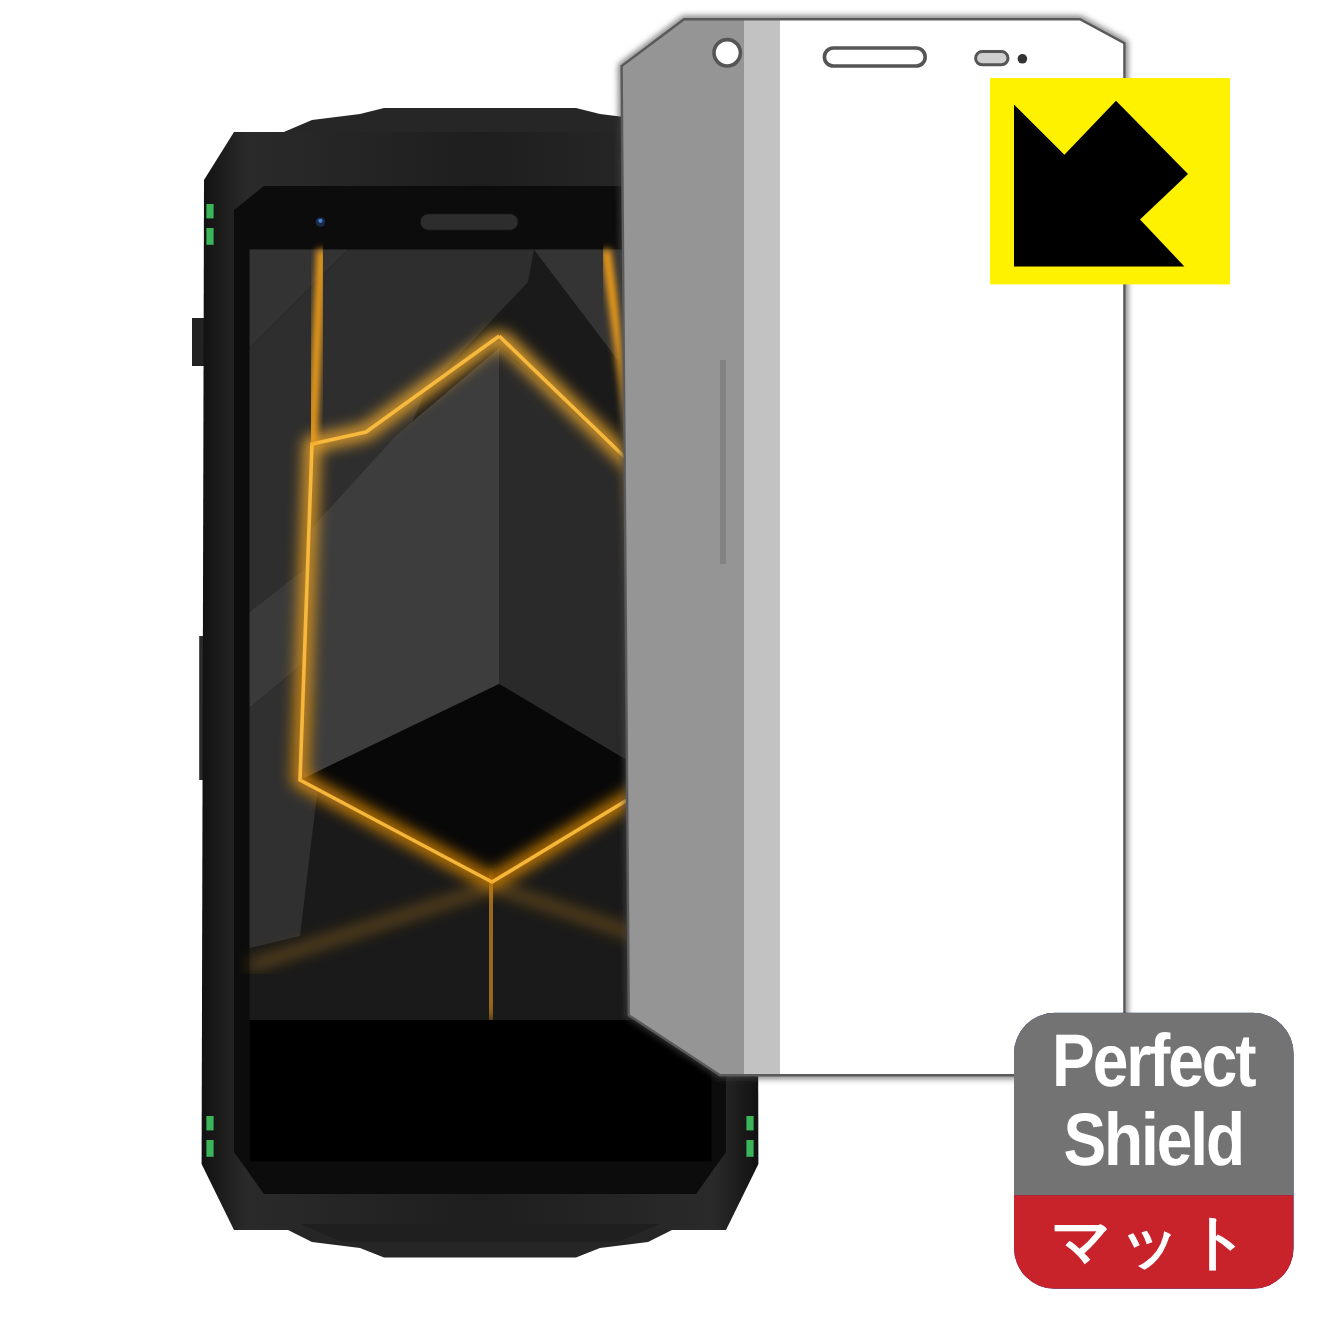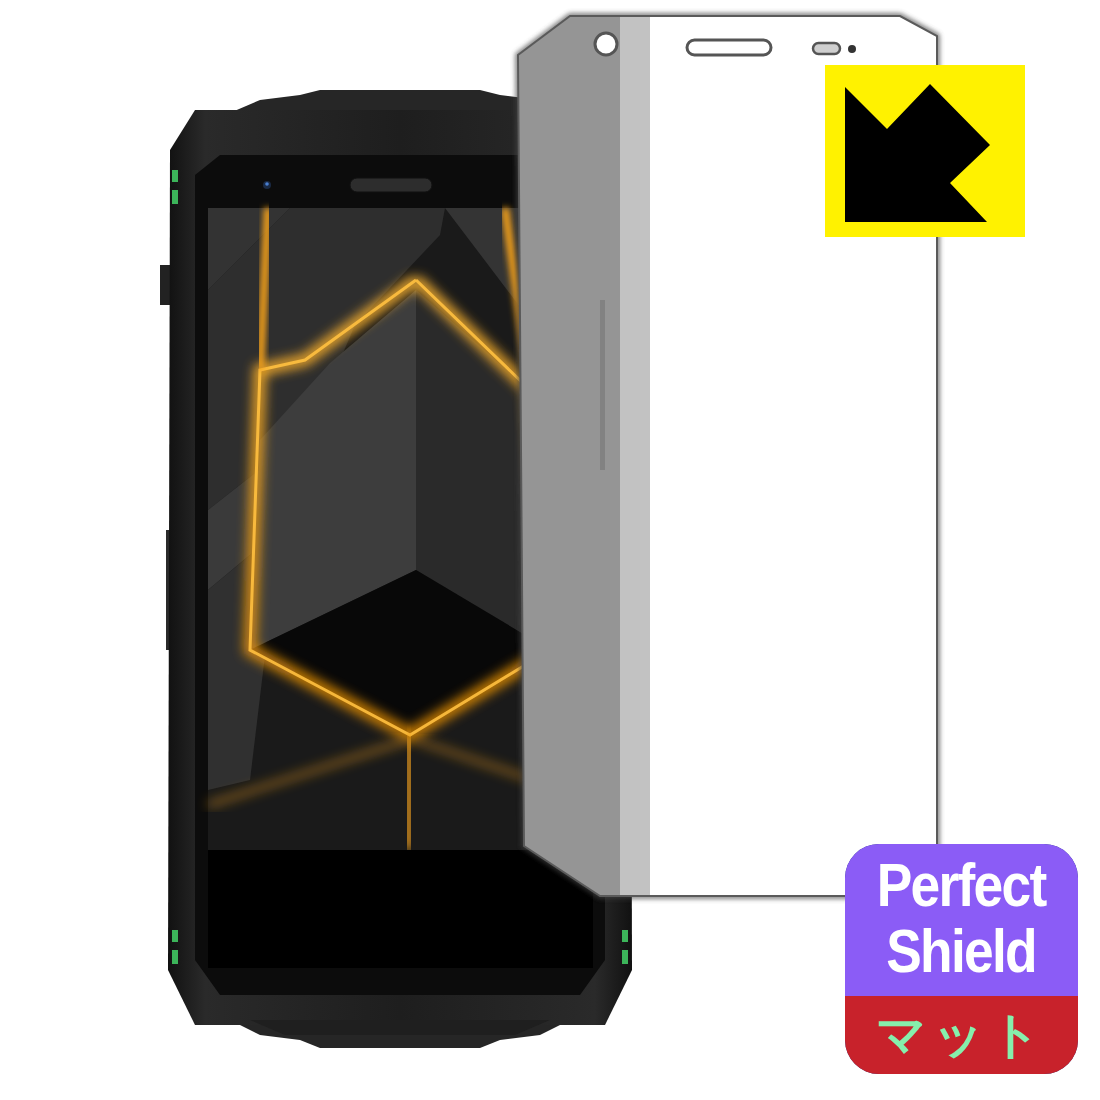--- a/index.html
+++ b/index.html
@@ -2,29 +2,29 @@
 <html><head>
 <meta charset="utf-8">
 <style>
   html, body { margin:0; padding:0; }
   body { width:1100px; height:1100px; background:#ffffff; position:relative; overflow:hidden;
          font-family:"Liberation Sans", sans-serif; }
   .abs { position:absolute; }
   svg { display:block; }
   .badge { position:absolute; left:845px; top:844px; width:233px; height:230px; border-radius:34px;
            overflow:hidden; background:#1a2f7e; }
-  .badge .blue { position:absolute; left:0; top:0; width:100%; height:152px; background:#8b5cf6;
+  .badge .blue { position:absolute; left:0; top:0; width:100%; height:152px; background:#737373;
                  display:flex; flex-direction:column; align-items:center; justify-content:flex-start; }
   .badge .red { position:absolute; left:0; top:152px; width:100%; height:78px; background:#c8222b;
                 display:flex; align-items:center; justify-content:center; }
   .badge .t1 { color:#fff; font-family:"Liberation Sans", sans-serif; font-weight:bold; font-size:62px;
                line-height:66px; margin-top:8px; letter-spacing:-2px; transform:scaleX(0.86); }
   .badge .t2 { color:#fff; font-family:"Liberation Sans", sans-serif; font-weight:bold; font-size:62px;
                line-height:66px; letter-spacing:-2px; transform:scaleX(0.86); }
-  .badge .t3 { color:#86efac; font-family:"DejaVu Sans", sans-serif; font-weight:bold; font-size:50px;
+  .badge .t3 { color:#ffffff; font-family:"DejaVu Sans", sans-serif; font-weight:bold; font-size:50px;
                letter-spacing:6px; }
   .arrow-tile { position:absolute; left:825px; top:65px; width:200px; height:172px; background:#fff200; }
 </style>
 </head>
 <body>
 
 <div class="abs" style="left:150px;top:90px;width:500px;height:960px;">
   <svg width="500" height="960" viewBox="0 0 500 960">
     <defs>
       <linearGradient id="bodyG" x1="0" y1="0" x2="1" y2="0">

